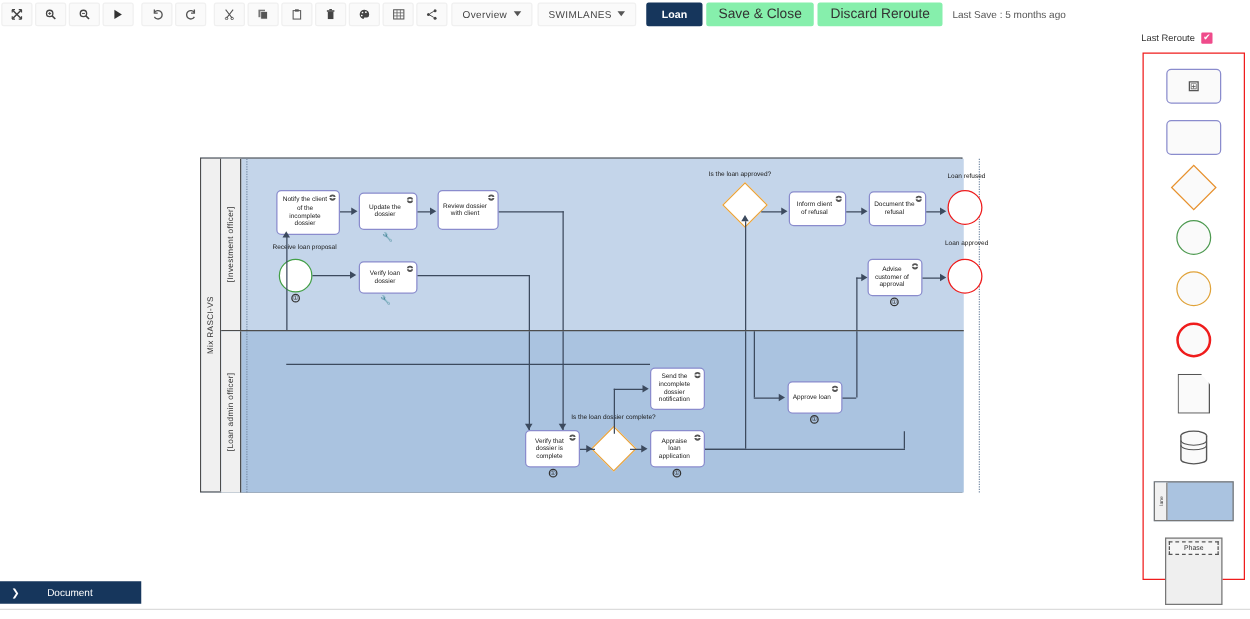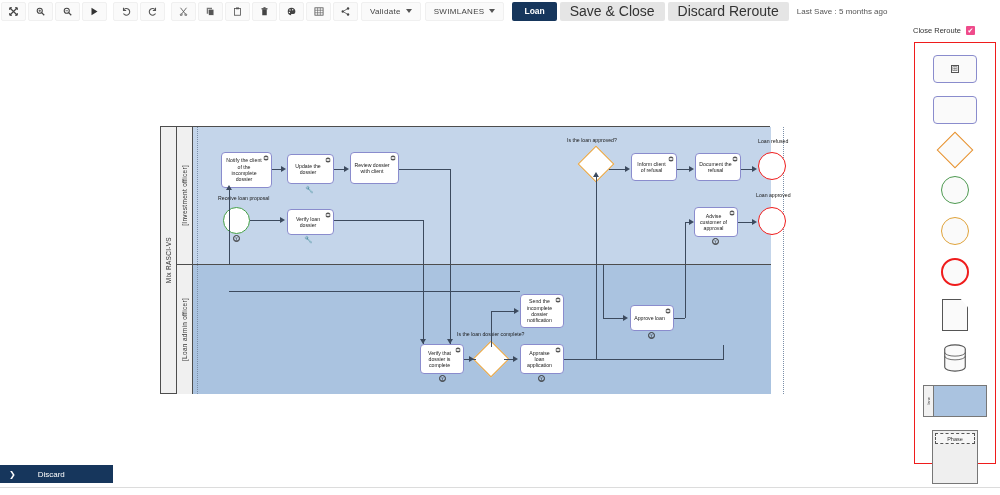--- a/index.html
+++ b/index.html
@@ -51,22 +51,22 @@
   }
   .tb-save {
     height: 19px; padding: 0 12px;
     background: #16365c; color: #fff;
     font-size: 8.5px; font-weight: bold;
     border-radius: 2px; margin-left: 6px;
     display: flex; align-items: center; cursor: pointer;
   }
   .tb-plain {
     height: 19px; padding: 0 10px;
-    background: #e5e5e5; color: #333;
-    font-size: 14px;
+    background: #86efac; color: #333;
+    font-size: 11px;
     border-radius: 2px; margin-left: 3px;
     display: flex; align-items: center; cursor: pointer;
     white-space: nowrap;
   }
   #last-save {
     font-size: 8px; color: #555; margin-left: 8px; white-space: nowrap;
   }
 
   
   #canvas {
@@ -344,21 +344,21 @@
   </div>
   <div class="tb-btn">
     <svg width="9" height="9" viewBox="0 0 12 12">
         <circle cx="9.4" cy="2" r="1.6" fill="#444"></circle>
         <circle cx="2.4" cy="6" r="1.6" fill="#444"></circle>
         <circle cx="9.4" cy="10" r="1.6" fill="#444"></circle>
         <path d="M8 2.8 L3.8 5.2 M3.8 6.8 L8 9.2" stroke="#444" stroke-width="1"></path>
       </svg>
   </div>
   <div class="tb-drop">
-    <span>Validate</span>
+    <span>Overview</span>
     <span class="caret"></span>
   </div>
   <div class="tb-drop" style="min-width:62px;justify-content:space-between;">
     <span>SWIMLANES</span>
     <span class="caret"></span>
   </div>
   <div class="tb-save">Loan</div>
   <div class="tb-plain">Save &amp; Close</div>
   <div class="tb-plain">Discard Reroute</div>
   <div id="last-save">Last Save : 5 months ago</div>
@@ -563,21 +563,21 @@
 
         <div class="edge h" style="left:371px; top:94px; width:160px;"></div>
         <div class="edge v" style="left:530px; top:80px; height:14px;"></div>
       </div>
     </div>
   </div>
 </div>
 
 <div id="palette-wrap">
   <div id="auto-reroute">
-    <span>Close Reroute</span>
+    <span>Last Reroute</span>
     <span id="reroute-box">✔</span>
   </div>
 
   <div id="palette">
     <div class="p-item">
       <div class="p-task">
         <span class="inner-icon">⊞</span>
       </div>
     </div>
     <div class="p-item">
@@ -615,15 +615,15 @@
     <div class="p-item">
       <div class="p-phase">
         <div class="ph">Phase</div>
       </div>
     </div>
   </div>
 </div>
 
 <div id="bottom-bar">
   <span>❯</span>
-  <span>Discard</span>
+  <span>Document</span>
 </div>
 <div id="bottom-rule"></div>
 
 </body></html>

